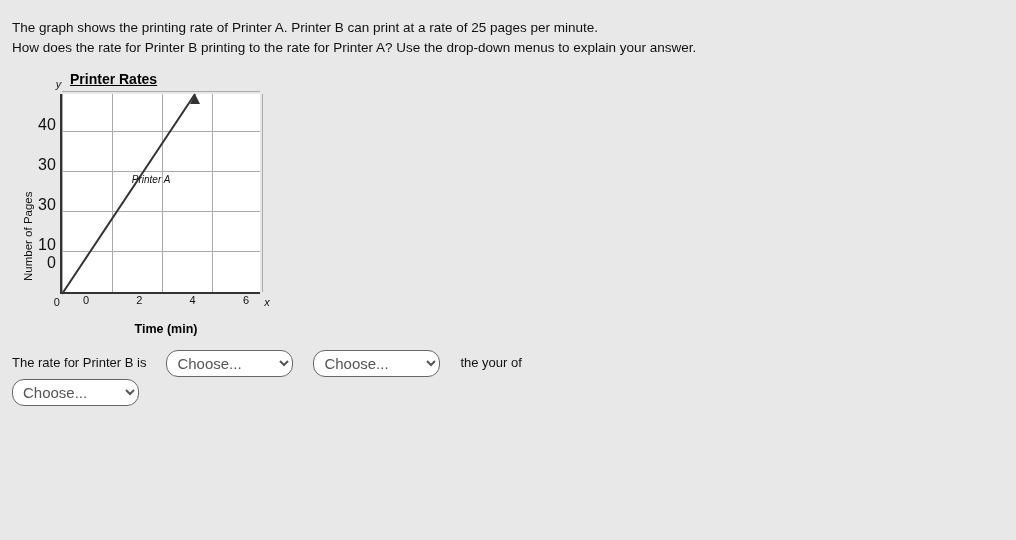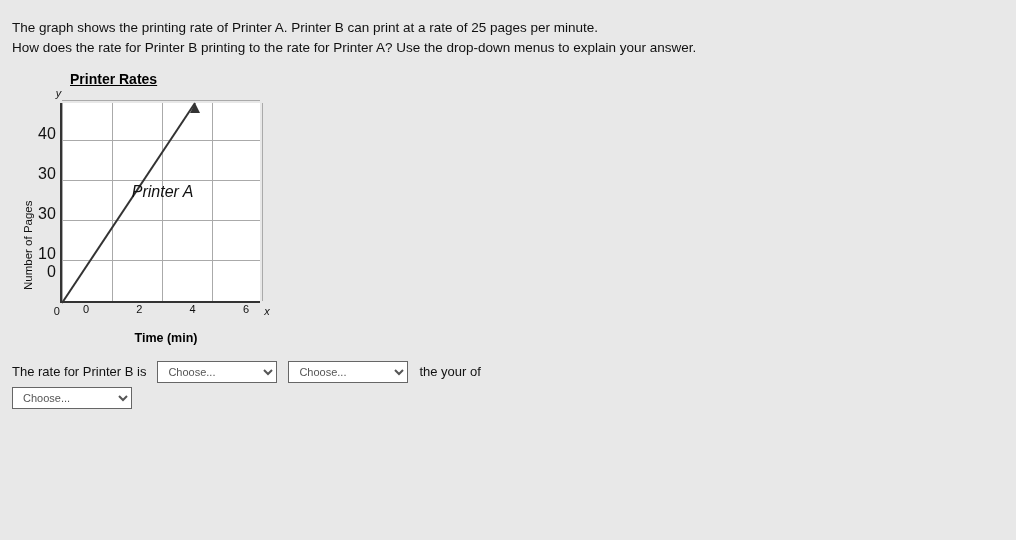--- a/index.html
+++ b/index.html
@@ -31,21 +31,21 @@
       flex-direction: column;
       align-items: flex-start;
       margin-left: 10px;
       margin-bottom: 14px;
     }
     .chart-title {
       font-size: 14px;
       font-weight: bold;
       text-decoration: underline;
       margin-left: 48px;
-      margin-bottom: 16px;
+      margin-bottom: 7px;
     }
     .chart-area {
       display: flex;
       align-items: flex-end;
     }
     .y-axis-label {
       font-size: 11.5px;
       writing-mode: vertical-rl;
       transform: rotate(180deg);
       text-align: center;
@@ -102,21 +102,21 @@
     }
     .grid-line-v {
       position: absolute;
       top: 0;
       height: 100%;
       width: 1px;
       background: #aaa;
     }
     .printer-a-label {
       position: absolute;
-      font-size: 16px;
+      font-size: 10px;
       color: #111;
       font-style: italic;
     }
     .x-tick {
       font-size: 11px;
       color: #111;
       width: 40px;
       text-align: center;
     }
     .x-axis-title {
@@ -127,29 +127,29 @@
       margin-top: 16px;
       width: 200px;
     }
     .answer-row {
       display: flex;
       align-items: center;
       flex-wrap: wrap;
       font-size: 13px;
       color: #111;
       margin-top: 6px;
-      gap: 11px;
+      gap: 20px;
       line-height: 2;
     }
     .answer-row select {
-      font-size: 11px;
+      font-size: 15px;
       padding: 3px 18px 3px 6px;
       border: 1px solid #666;
       background: white;
-      border-radius: 0;
+      border-radius: 12px;
       cursor: pointer;
       appearance: auto;
       color: #555;
       min-width: 120px;
     }
     .zero-label {
       position: absolute;
       bottom: -16px;
       left: -8px;
       font-size: 11px;

